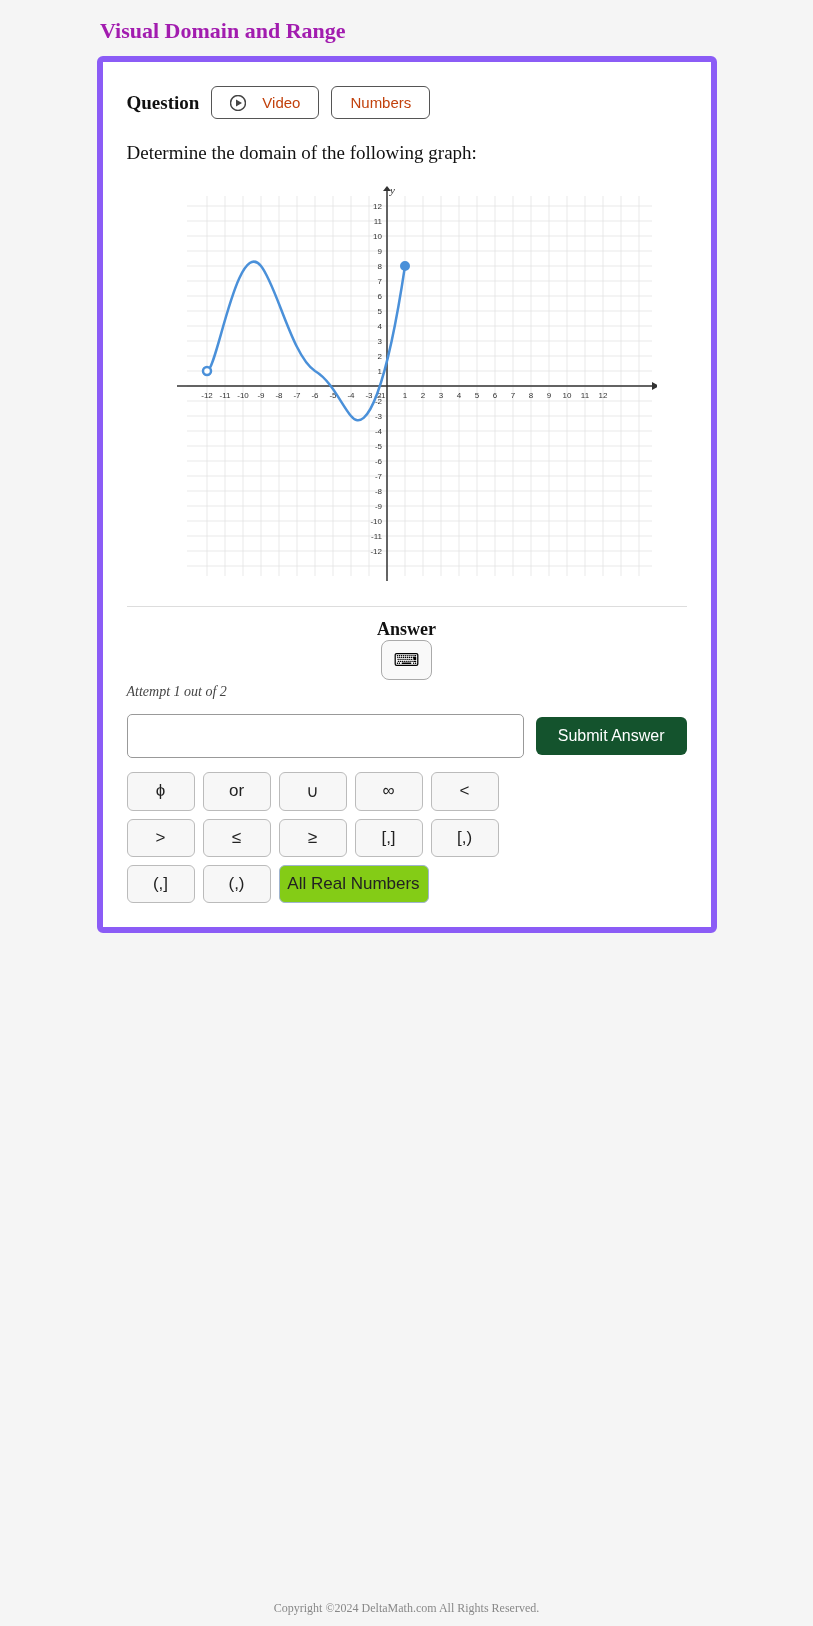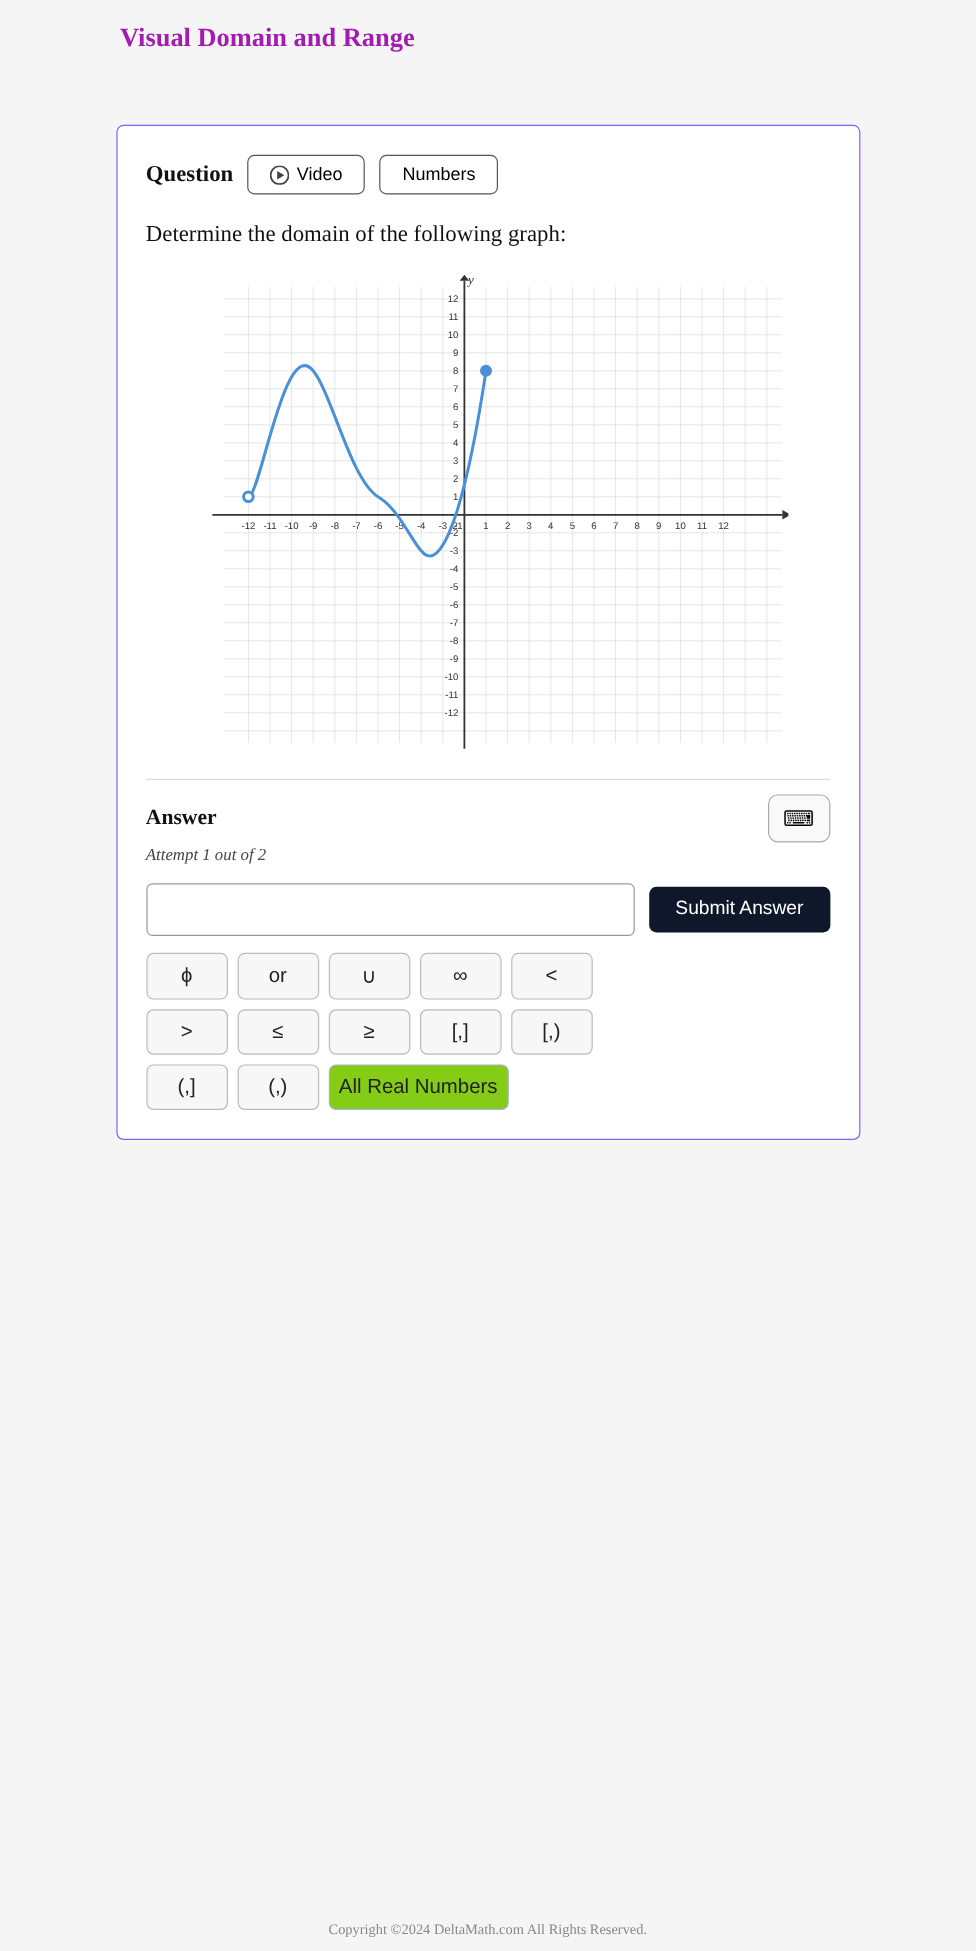--- a/index.html
+++ b/index.html
@@ -15,26 +15,25 @@
     .page-title {
       font-size: 22px;
       font-weight: bold;
       color: #a21caf;
       padding: 18px 0 12px 20px;
       align-self: flex-start;
       margin-left: 80px;
     }
     .card {
       background: #fff;
-      border: 1px solid #8b5cf6;
+      border: 6px solid #8b5cf6;
       border-radius: 6px;
       width: 620px;
       padding: 24px;
       margin-bottom: 20px;
-      margin-top: 48px;
     }
     .question-header {
       display: flex;
       align-items: center;
       gap: 12px;
       margin-bottom: 20px;
     }
     .question-label {
       font-size: 19px;
       font-weight: bold;
@@ -42,22 +41,22 @@
     }
     .btn-video, .btn-examples {
       border: 1.5px solid #555;
       background: #fff;
       border-radius: 6px;
       padding: 7px 18px;
       font-size: 15px;
       cursor: pointer;
       display: flex;
       align-items: center;
-      gap: 6px;
-      color: #000000;
+      gap: 16px;
+      color: #c2410c;
     }
     .play-icon {
       width: 16px; height: 16px;
       display: inline-flex; align-items: center; justify-content: center;
     }
     .question-text {
       font-size: 19px;
       color: #111;
       line-height: 1.5;
       margin-bottom: 18px;
@@ -70,20 +69,21 @@
     }
     .graph-svg {
       display: block;
     }
     
     .answer-header {
       display: flex;
       align-items: center;
       justify-content: space-between;
       margin-bottom: 4px;
+      flex-direction: column;
     }
     .answer-label {
       font-size: 18px;
       font-weight: bold;
       color: #111;
     }
     .keyboard-btn {
       border: 1.5px solid #aaa;
       background: #f9f9f9;
       border-radius: 8px;
@@ -106,21 +106,21 @@
     .answer-input {
       flex: 1;
       border: 1.5px solid #999;
       border-radius: 5px;
       padding: 10px 12px;
       font-size: 16px;
       height: 44px;
       outline: none;
     }
     .submit-btn {
-      background: #0f172a;
+      background: #14532d;
       color: #fff;
       border: none;
       border-radius: 6px;
       padding: 10px 22px;
       font-size: 16px;
       cursor: pointer;
       white-space: nowrap;
     }
     .symbol-grid {
       display: flex;

